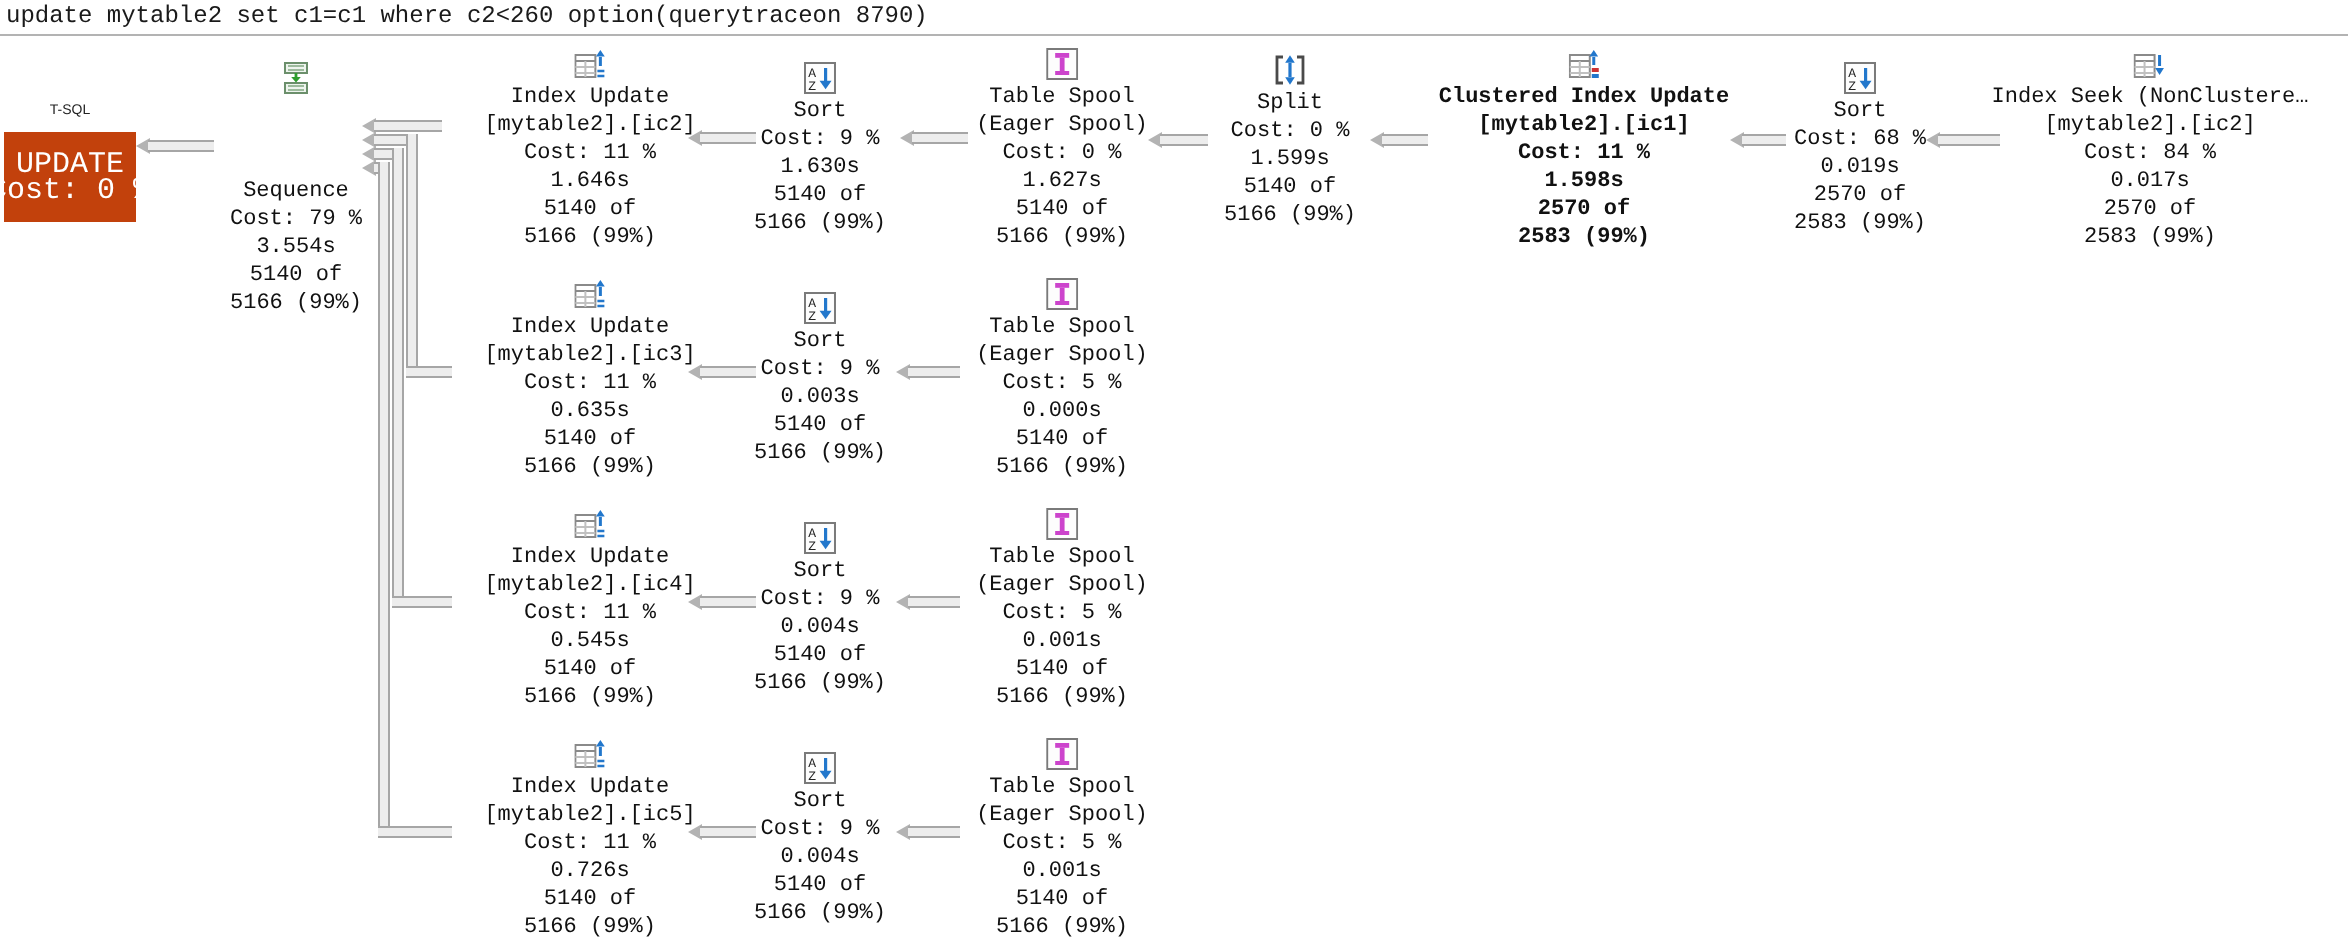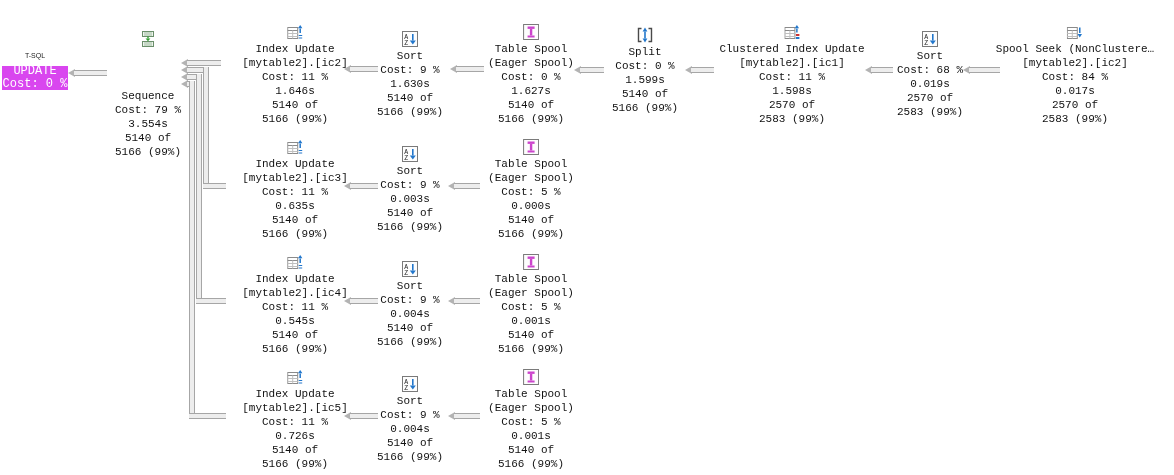--- a/index.html
+++ b/index.html
@@ -6,23 +6,23 @@
   #screen{position:relative;width:1174px;height:475px;background:#ffffff;overflow:hidden;
           font-family:"Liberation Mono","DejaVu Sans Mono",monospace;}
   
   .query-bar{position:absolute;left:0;top:0;width:1174px;height:17px;
              border-bottom:1px solid #b3b3b3;background:#fff;}
   .query-bar .qtext{position:absolute;left:3px;top:1px;font-size:12px;line-height:15px;
              color:#1a1a1a;white-space:pre;}
   
   .root-label{position:absolute;left:2px;top:52px;width:66px;text-align:center;
               font-family:"Liberation Sans",sans-serif;font-size:7px;color:#222;}
-  .root-node{position:absolute;left:2px;top:66px;width:66px;height:24px;background:#d946ef;
+  .root-node{position:absolute;left:2px;top:66px;width:66px;height:45px;background:#c2410c;
              color:#fff;display:flex;flex-direction:column;align-items:center;justify-content:center;
-             font-size:12px;line-height:13px;white-space:nowrap;}
+             font-size:15px;line-height:13px;white-space:nowrap;}
   
   .node{position:absolute;transform:translateX(-50%);display:flex;flex-direction:column;
         align-items:center;gap:2px;}
   .nlines{display:flex;flex-direction:column;align-items:center;font-size:11px;line-height:14px;
           color:#111;white-space:nowrap;text-align:center;}
   .nicon{display:block;}
   
   .ch{position:absolute;height:6px;box-sizing:border-box;border-top:1px solid #a6a6a6;
       border-bottom:1px solid #a6a6a6;background:#ededed;}
   .cv{position:absolute;width:6px;box-sizing:border-box;border-left:1px solid #a6a6a6;
@@ -90,20 +90,23 @@
       <path d="M11.5 1.5 h3 v13 h-3" fill="none" stroke="#4a4a4a" stroke-width="1.4"></path>
       <path d="M8 4.5 v7" stroke="#2277cc" stroke-width="1.6" fill="none"></path>
       <path d="M8 0.6 l2.4 3.8 h-4.8 z" fill="#2277cc"></path>
       <path d="M8 15.4 l2.4 -3.8 h-4.8 z" fill="#2277cc"></path>
     </g>
   </defs>
 </svg>
 
 <div id="screen">
 
+  <div class="query-bar">
+    <div class="qtext">update mytable2 set c1=c1 where c2&lt;260 option(querytraceon 8790)</div>
+  </div>
 
   <div class="root-label">T-SQL</div>
   <div class="root-node">
       <div>UPDATE</div>
       <div>Cost: 0 %</div>
     </div>
 
   <div class="ar" style="left:68px;top:69px;"></div>
   <div class="ch" style="left:74px;top:70px;width:33px;"></div>
 
@@ -213,21 +216,21 @@
       </svg>
     <div class="nlines">
         <div>Split</div>
         <div>Cost: 0 %</div>
         <div>1.599s</div>
         <div>5140 of</div>
         <div>5166 (99%)</div>
       </div>
   </div>
 
-  <div class="node" style="left:792px;top:24px;">
+  <div class="node" style="left:792px;top:24px;font-weight:bold;">
     <svg class="nicon" width="16" height="16">
         <use href="#ic-ciu"></use>
       </svg>
     <div class="nlines">
         <div>Clustered Index Update</div>
         <div>[mytable2].[ic1]</div>
         <div>Cost: 11 %</div>
         <div>1.598s</div>
         <div>2570 of</div>
         <div>2583 (99%)</div>
@@ -245,21 +248,21 @@
         <div>2570 of</div>
         <div>2583 (99%)</div>
       </div>
   </div>
 
   <div class="node" style="left:1075px;top:24px;">
     <svg class="nicon" width="16" height="16">
         <use href="#ic-index-seek"></use>
       </svg>
     <div class="nlines">
-        <div>Spool Seek (NonClustere…</div>
+        <div>Index Seek (NonClustere…</div>
         <div>[mytable2].[ic2]</div>
         <div>Cost: 84 %</div>
         <div>0.017s</div>
         <div>2570 of</div>
         <div>2583 (99%)</div>
       </div>
   </div>
 
   <div class="node" style="left:295px;top:139px;">
     <svg class="nicon" width="16" height="16">

